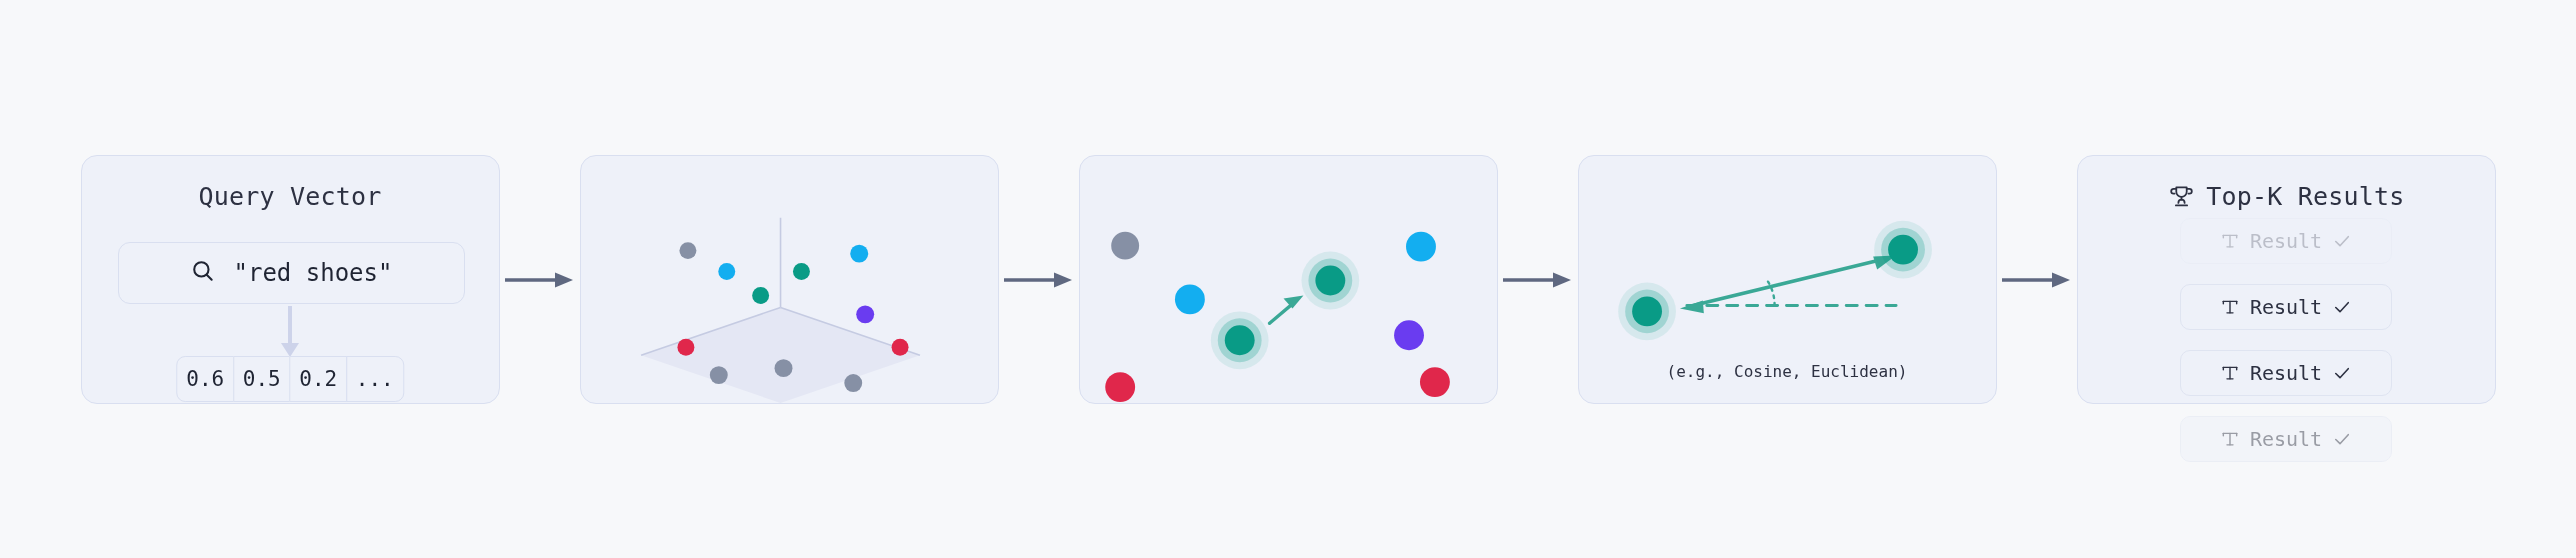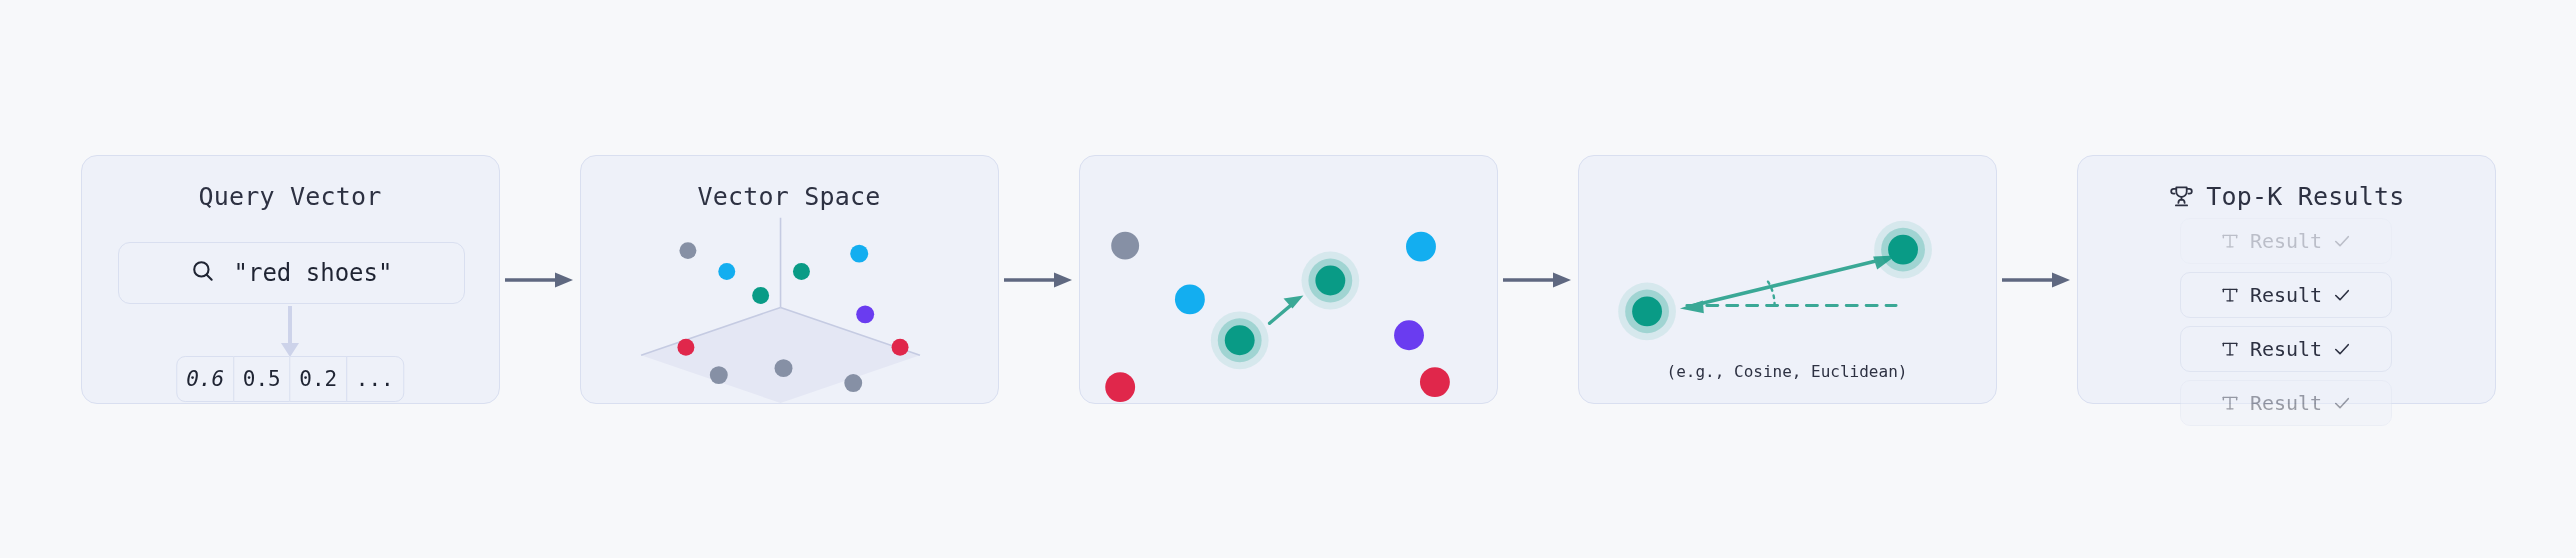--- a/index.html
+++ b/index.html
@@ -132,21 +132,20 @@
     align-items: center;
     justify-content: center;
     font-size: 21px;
     color: #1f2433;
     margin-left: -1.5px;
   }
   .vec-cell:first-child {
     margin-left: 0;
     border-top-left-radius: 9px;
     border-bottom-left-radius: 9px;
-    font-style: italic;
   }
   .vec-cell:last-child {
     border-top-right-radius: 9px;
     border-bottom-right-radius: 9px;
   }
 
   
   .plot {
     position: absolute;
     left: 0;
@@ -157,21 +156,21 @@
 
   
   .result-list {
     position: absolute;
     left: 0;
     top: 62px;
     width: 100%;
     display: flex;
     flex-direction: column;
     align-items: center;
-    gap: 8px;
+    gap: 20px;
   }
   .result-row {
     width: 212px;
     height: 46px;
     box-sizing: border-box;
     background: #eef1f9;
     border: 1.5px solid #dfe4f1;
     border-radius: 10px;
     display: flex;
     align-items: center;
@@ -238,23 +237,20 @@
     </div>
 
     <div class="connector">
       <svg width="70" height="18" viewBox="0 0 70 18">
         <line x1="0" y1="9" x2="52" y2="9" stroke="#5f6880" stroke-width="3.4"></line>
         <polygon points="50,1.5 50,16.5 68,9" fill="#5f6880"></polygon>
       </svg>
     </div>
 
     <div class="panel">
-      <div class="panel-title">
-        <span>Vector Space</span>
-      </div>
 
       <svg class="plot" viewBox="0 0 420 250">
 
         <polygon points="200,152 340,200 200,248 60,200" fill="#e4e7f4" stroke="none"></polygon>
         <line x1="200" y1="152" x2="60" y2="200" stroke="#c5cbe2" stroke-width="1.6"></line>
         <line x1="200" y1="152" x2="340" y2="200" stroke="#c5cbe2" stroke-width="1.6"></line>
 
         <line x1="200" y1="62" x2="200" y2="152" stroke="#c5cbe2" stroke-width="1.6"></line>
 
         <circle cx="107" cy="95" r="8.5" fill="#8690a5"></circle>

